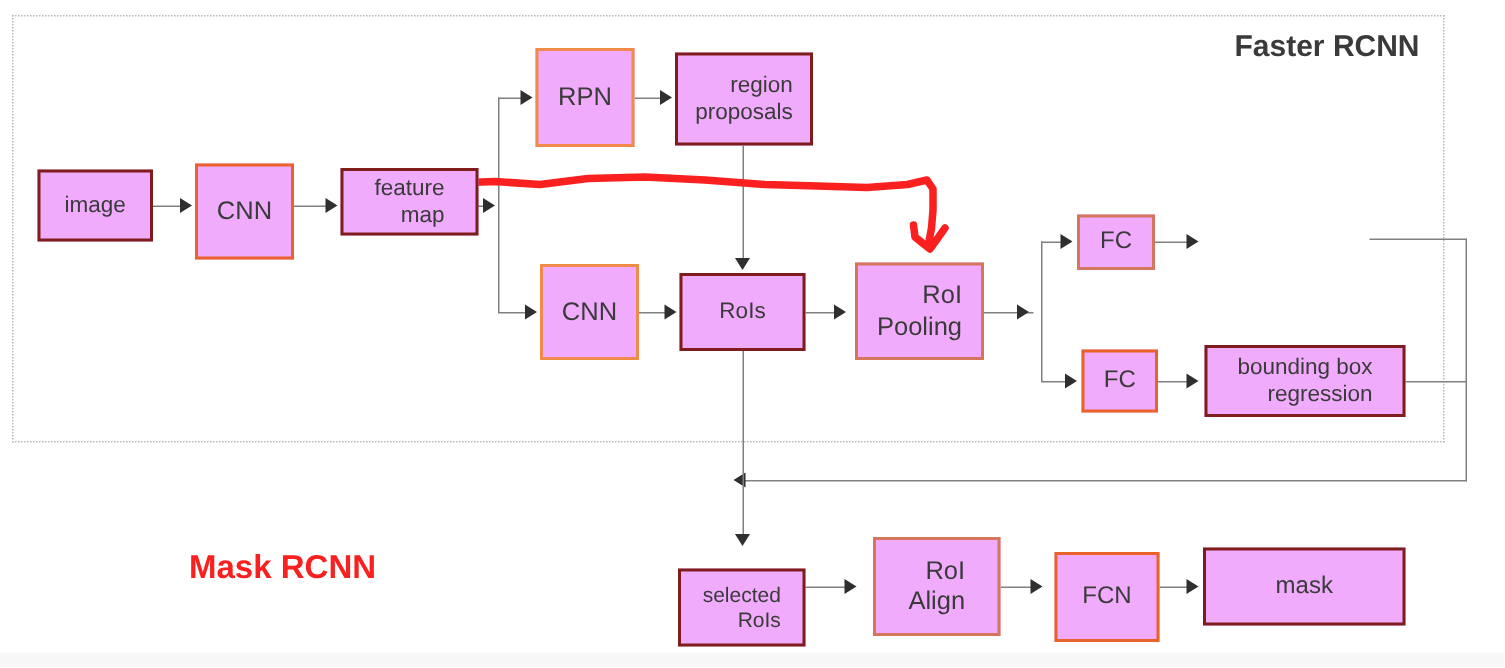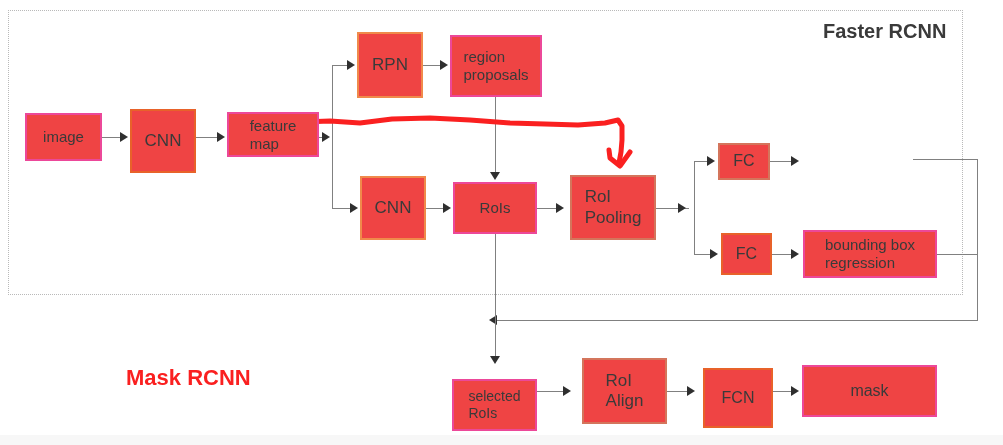--- a/index.html
+++ b/index.html
@@ -5,23 +5,23 @@
   html,body{margin:0;padding:0;background:#ffffff;}
   body{font-family:"Liberation Sans","DejaVu Sans",sans-serif;}
   #canvas{position:relative;width:1003px;height:445px;background:#ffffff;overflow:hidden;}
   #canvas::after{content:"";position:absolute;left:0;right:0;bottom:0;height:10px;background:#f7f7f7;}
 
   
   .group-frame{position:absolute;border:1px dotted #b9b9b9;box-sizing:border-box;background:transparent;}
 
   
   .node{position:absolute;box-sizing:border-box;display:flex;align-items:center;justify-content:center;
-        text-align:left;line-height:1.18;color:#3a3a3a;background:#ef4444;}
+        text-align:right;line-height:1.18;color:#3a3a3a;background:#f0abfc;}
   .node .lbl{display:block;white-space:pre-line;}
-  .node.dark{border:2px solid #ec4899;}
+  .node.dark{border:2px solid #7f1d1d;}
   .node.orange{border:2px solid #e8622a;}
   .node.orange-soft{border:2px solid #f08a4b;}
   .node.salmon{border:2px solid #d4755c;}
 
   
   .free-label{position:absolute;white-space:nowrap;font-weight:bold;}
   .label-faster{color:#3a3a3a;font-size:20px;}
   .label-mask{color:#fa2020;font-size:22px;}
 
   

